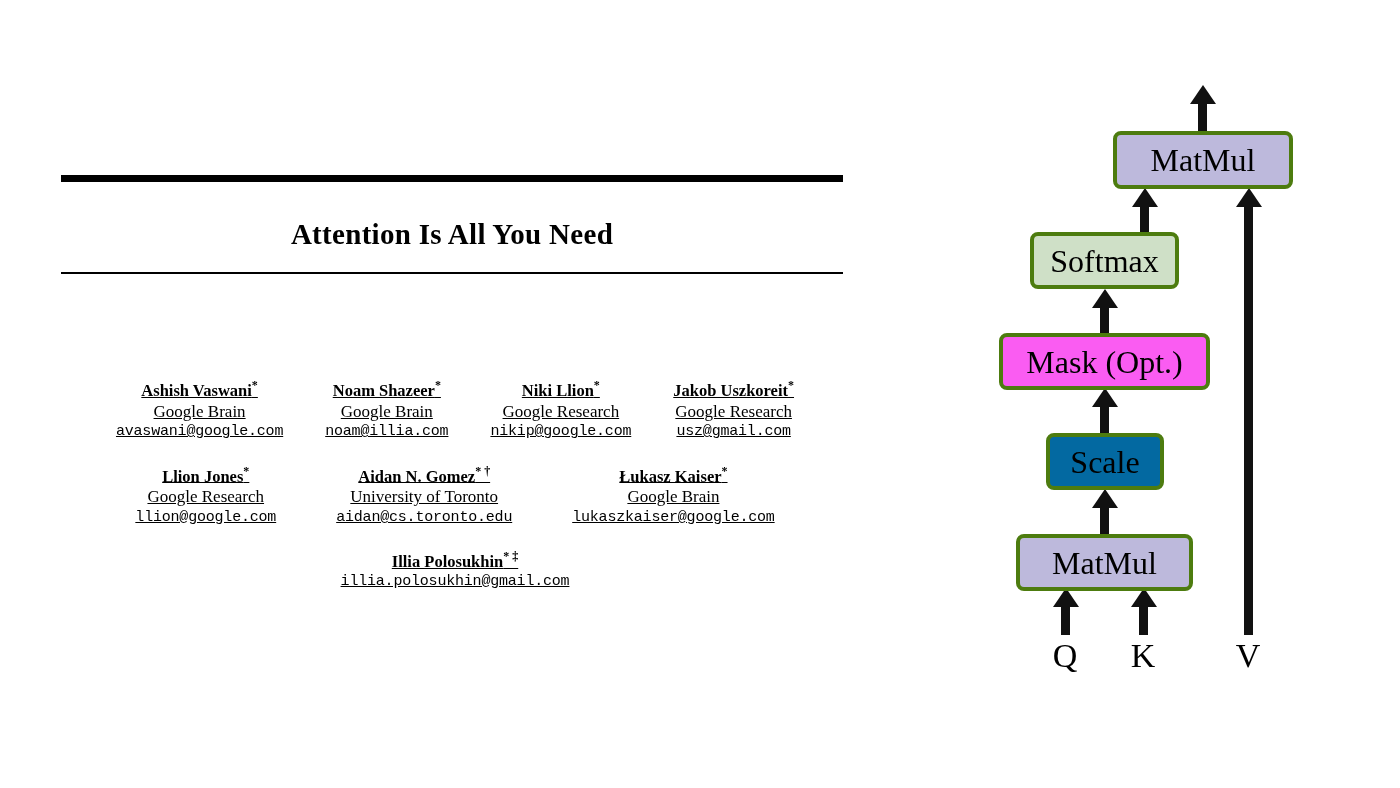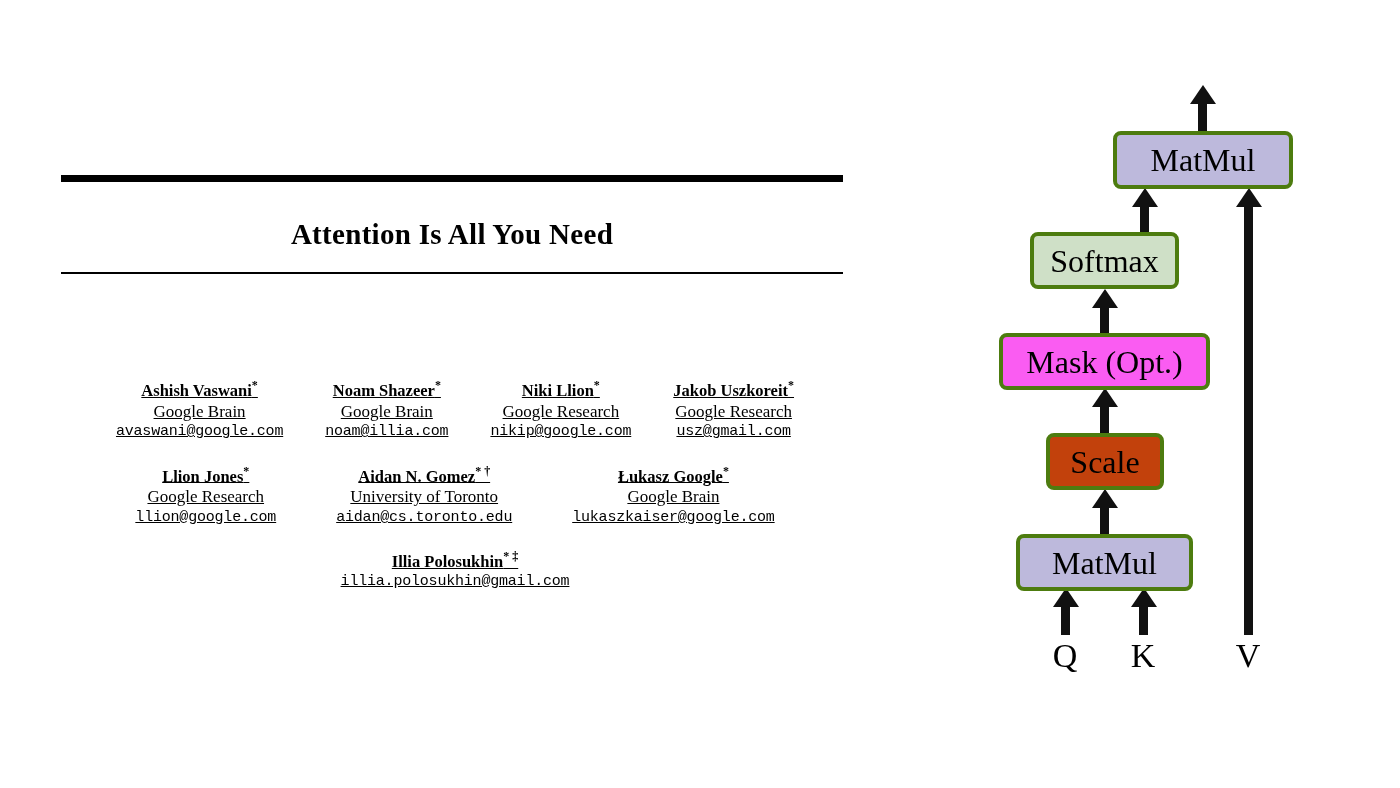--- a/index.html
+++ b/index.html
@@ -153,21 +153,21 @@
           <div class="a-name"><span>Llion Jones</span><span class="a-marks">*</span></div>
           <div class="a-affil">Google Research</div>
           <div class="a-email">llion@google.com</div>
         </div>
         <div class="author">
           <div class="a-name"><span>Aidan N. Gomez</span><span class="a-marks">* †</span></div>
           <div class="a-affil">University of Toronto</div>
           <div class="a-email">aidan@cs.toronto.edu</div>
         </div>
         <div class="author">
-          <div class="a-name"><span>Łukasz Google</span><span class="a-marks">*</span></div>
+          <div class="a-name"><span>Łukasz Kaiser</span><span class="a-marks">*</span></div>
           <div class="a-affil">Google Brain</div>
           <div class="a-email">lukaszkaiser@google.com</div>
         </div>
       </div>
 
       <div class="author-row r3">
         <div class="author">
           <div class="a-name"><span>Illia Polosukhin</span><span class="a-marks">* ‡</span></div>
           <div class="a-email">illia.polosukhin@gmail.com</div>
         </div>
@@ -207,21 +207,21 @@
     </div>
 
     <div class="node" style="left:90px;top:232px;width:149px;height:57px;background:#cfe0c7;font-size:32px;">
       <span>Softmax</span>
     </div>
 
     <div class="node" style="left:59px;top:333px;width:211px;height:57px;background:#fa5cf2;font-size:32px;">
       <span>Mask (Opt.)</span>
     </div>
 
-    <div class="node" style="left:106px;top:433px;width:118px;height:57px;background:#c2410c;font-size:32px;">
+    <div class="node" style="left:106px;top:433px;width:118px;height:57px;background:#0369a1;font-size:32px;">
       <span>Scale</span>
     </div>
 
     <div class="node" style="left:76px;top:534px;width:177px;height:57px;background:#bdb9dc;font-size:32px;">
       <span>MatMul</span>
     </div>
 
     <div class="vlabel" style="left:105px;top:637px;width:40px;">Q</div>
     <div class="vlabel" style="left:183px;top:637px;width:40px;">K</div>
     <div class="vlabel" style="left:288px;top:637px;width:40px;">V</div>

